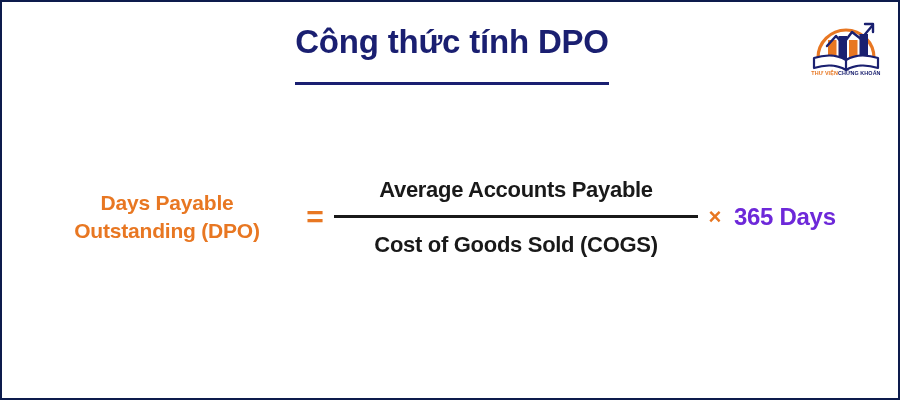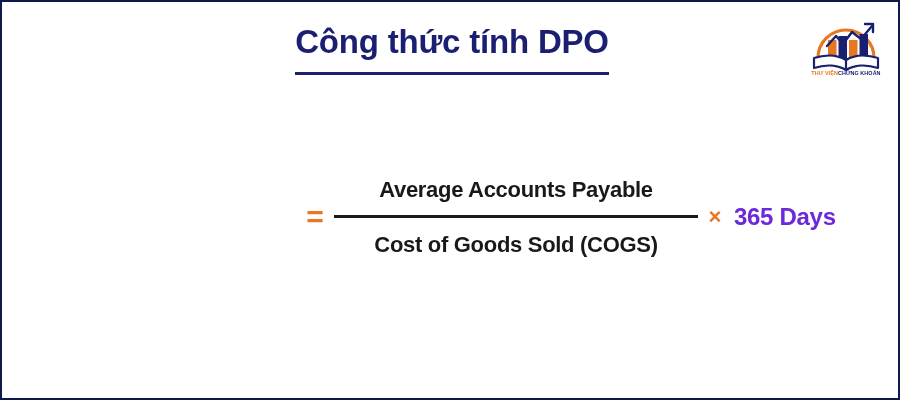--- a/index.html
+++ b/index.html
@@ -33,21 +33,21 @@
     text-align: center;
   }
   #title-text {
     display: inline-block;
     font-family: "Liberation Sans", sans-serif;
     font-size: 33px;
     font-weight: bold;
     color: #1a1f71;
     letter-spacing: -0.2px;
     line-height: 1.1;
-    padding-bottom: 12px;
+    padding-bottom: 22px;
     border-bottom: 3px solid #1a1f71;
   }
 
   
   #logo {
     position: absolute;
     right: 16px;
     top: 12px;
     width: 72px;
     height: 72px;
@@ -194,20 +194,24 @@
       <path d="M4 44 C16 40 28 41 36 46 C44 41 56 40 68 44 L68 54 C56 50 44 51 36 56 C28 51 16 50 4 54 Z" fill="#ffffff" stroke="#1a2070" stroke-width="2.2" stroke-linejoin="round"></path>
       <line x1="36" y1="46" x2="36" y2="56" stroke="#1a2070" stroke-width="2.2"></line>
     </svg>
     <div id="logo-text">
       <span class="logo-word-a">THƯ VIỆN</span><span class="logo-word-b">CHỨNG KHOÁN</span>
     </div>
   </div>
 
   <div id="formula">
 
+    <div id="lhs">
+      <span>Days Payable</span>
+      <span>Outstanding (DPO)</span>
+    </div>
 
     <div id="equals">=</div>
 
     <div id="fraction">
       <div id="numerator">Average Accounts Payable</div>
       <div id="fraction-bar"></div>
       <div id="denominator">Cost of Goods Sold (COGS)</div>
     </div>
 
     <div id="times">×</div>

